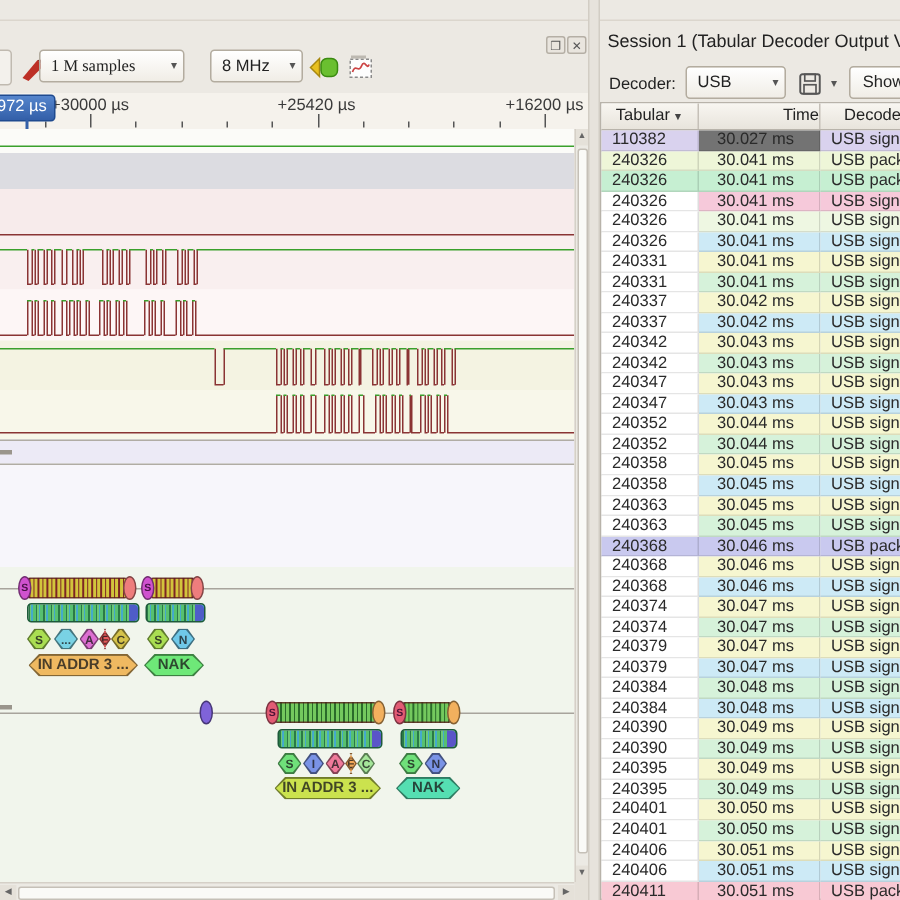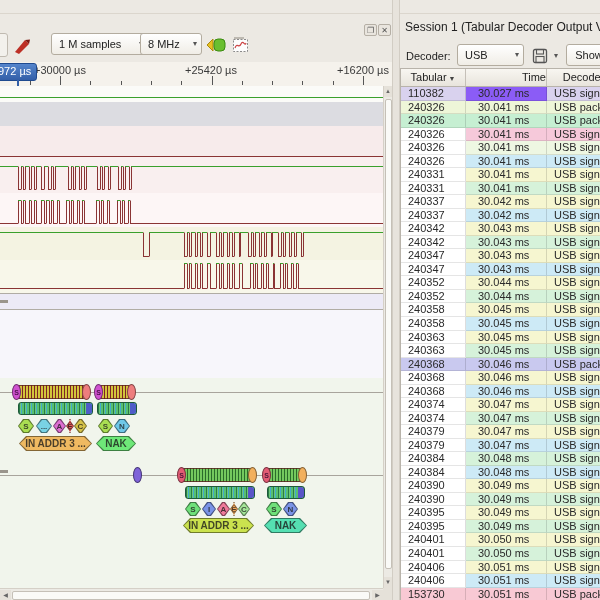--- a/index.html
+++ b/index.html
@@ -90,21 +90,21 @@
     <div class="dock-btn" style="left:378px;">✕</div>
 
     <div class="toolbar">
       <div class="edge-sliver"></div>
       <div class="toolbtn" style="left:12px;">
         <svg width="20" height="20" viewBox="0 0 20 20">
           <path d="M3 17 L13 5 L17 9 L7 19 Z" fill="#bd3026"></path>
           <path d="M13 5 L17 9 L18 4.5 Z" fill="#7d1a12"></path>
         </svg>
       </div>
-      <div class="combo" style="left:51px;width:97px;">
+      <div class="combo" style="left:26px;width:97px;font-family:Liberation Serif, serif;">
         <span>1 M samples</span>
         <span class="arr">▾</span>
       </div>
       <div class="combo" style="left:140px;width:62px;">
         <span>8 MHz</span>
         <span class="arr">▾</span>
       </div>
       <div class="toolbtn" style="left:206px;">
         <svg width="20" height="20" viewBox="0 0 20 20">
           <polygon points="1,10 7,4 7,16" fill="#e8c020" stroke="#a8880f" stroke-width="1"></polygon>
@@ -289,21 +289,21 @@
 
     <div class="table">
       <div class="thead" id="thead">
           <div class="th" style="left: 0px; width: 65px;"><span>Tabular</span><span style="font-size: 7px; color: rgb(68, 68, 68);"> ▼</span></div>
           <div class="th" style="left: 65px; width: 81px; text-align: right;"><span>Time</span></div>
           <div class="th" style="left: 146px; width: 74px;"><span>Decoder</span></div>
         </div>
       <div class="rows" id="rows">
           <div class="tr" style="top: 0px;">
             <div class="td" style="left: 0px; width: 65px; padding-left: 7px; background: rgb(217, 210, 238);">110382</div>
-            <div class="td" style="left: 65px; width: 81px; padding-left: 12px; background: #8b5cf6;">30.027 ms</div>
+            <div class="td" style="left: 65px; width: 81px; padding-left: 12px; background: #737373;">30.027 ms</div>
             <div class="td" style="left: 146px; width: 74px; padding-left: 7px; background: rgb(217, 210, 238);">USB signal</div>
           </div>
           <div class="tr" style="top: 13.53px;">
             <div class="td" style="left: 0px; width: 65px; padding-left: 7px; background: rgb(238, 246, 216);">240326</div>
             <div class="td" style="left: 65px; width: 81px; padding-left: 12px; background: rgb(238, 246, 216);">30.041 ms</div>
             <div class="td" style="left: 146px; width: 74px; padding-left: 7px; background: rgb(238, 246, 216);">USB packet</div>
           </div>
           <div class="tr" style="top: 27.06px;">
             <div class="td" style="left: 0px; width: 65px; padding-left: 7px; background: rgb(198, 239, 210);">240326</div>
             <div class="td" style="left: 65px; width: 81px; padding-left: 12px; background: rgb(198, 239, 210);">30.041 ms</div>
@@ -473,20 +473,20 @@
             <div class="td" style="left: 0px; width: 65px; padding-left: 7px; background: rgb(255, 255, 255);">240406</div>
             <div class="td" style="left: 65px; width: 81px; padding-left: 12px; background: rgb(246, 246, 208);">30.051 ms</div>
             <div class="td" style="left: 146px; width: 74px; padding-left: 7px; background: rgb(246, 246, 208);">USB signal</div>
           </div>
           <div class="tr" style="top: 487.08px;">
             <div class="td" style="left: 0px; width: 65px; padding-left: 7px; background: rgb(255, 255, 255);">240406</div>
             <div class="td" style="left: 65px; width: 81px; padding-left: 12px; background: rgb(205, 234, 246);">30.051 ms</div>
             <div class="td" style="left: 146px; width: 74px; padding-left: 7px; background: rgb(205, 234, 246);">USB signal</div>
           </div>
           <div class="tr" style="top: 500.61px;">
-            <div class="td" style="left: 0px; width: 65px; padding-left: 7px; background: rgb(248, 201, 212);">153730</div>
+            <div class="td" style="left: 0px; width: 65px; padding-left: 7px; background: rgb(248, 201, 212);">240411</div>
             <div class="td" style="left: 65px; width: 81px; padding-left: 12px; background: rgb(248, 201, 212);">30.051 ms</div>
             <div class="td" style="left: 146px; width: 74px; padding-left: 7px; background: rgb(248, 201, 212);">USB packet</div>
           </div>
         </div>
     </div>
   </div>
 </div>
 
 </body></html>

